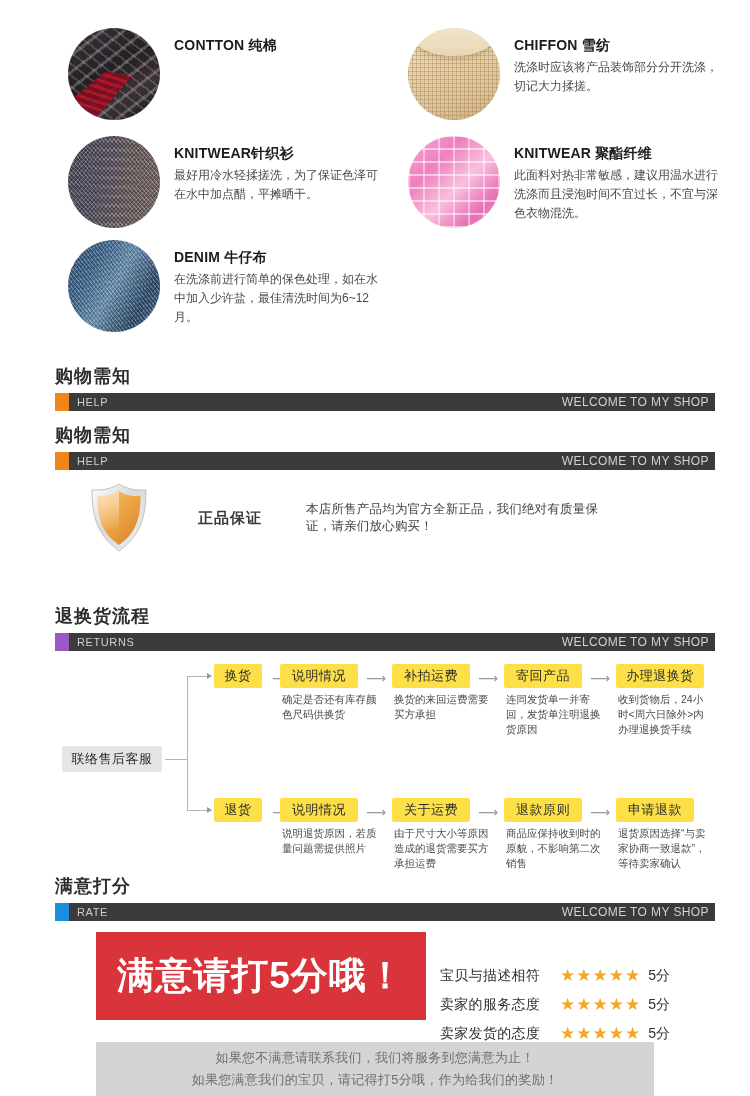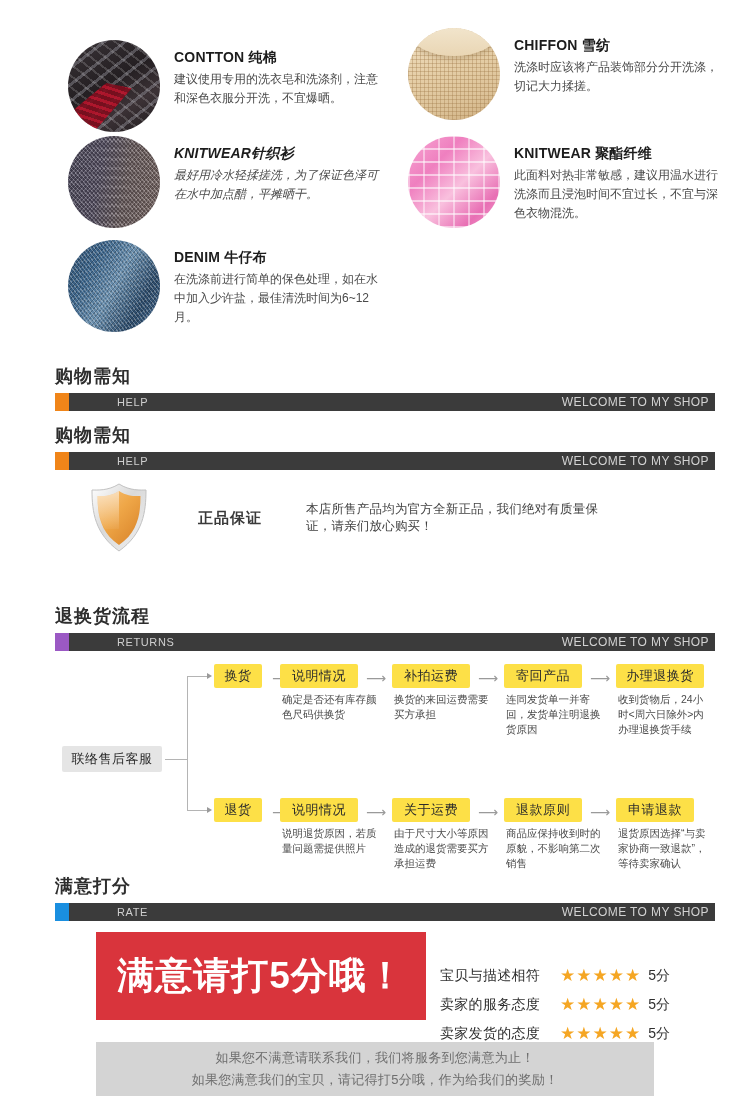--- a/index.html
+++ b/index.html
@@ -85,21 +85,21 @@
     font-size:18px; font-weight:bold; color:#2e2e2e; letter-spacing:1px;
     line-height:22px; margin-bottom:6px;
   }
   .section-bar {
     width:660px; height:18px; display:flex; align-items:center;
     background:#3b3b3b; position:relative;
   }
   .bar-accent { width:14px; height:18px; flex:0 0 14px; }
   .bar-en {
     font-size:11px; color:#cfcfcf; letter-spacing:0.6px;
-    padding-left:8px; font-weight:normal;margin-left:40px;
+    padding-left:8px; font-weight:normal;
   }
   .bar-welcome {
     margin-left:auto; font-size:12px; color:#d2d2d2;
     letter-spacing:0.4px; padding-right:6px; white-space:nowrap;
   }
 
   
   .guarantee { position:absolute; left:0; width:602px; display:flex; align-items:center; }
   .shield-wrap { width:62px; height:72px; margin-left:88px; flex:0 0 62px; }
   .guar-label {
@@ -152,37 +152,36 @@
     background:#d4d4d4; display:flex; flex-direction:column;
     align-items:center; justify-content:center;
   }
   .footer-line { font-size:13px; color:#6e6e6e; line-height:22px; letter-spacing:.3px; }
 </style>
 </head>
 <body>
 
 <div class="fabric-grid">
 
-  <div class="fabric-item" style="left:68px; top:40px;">
+  <div class="fabric-item" style="left:68px; top:28px;">
     <div class="fabric-swatch sw-cotton"></div>
     <div class="fabric-text">
       <div class="fabric-title"><span>CONTTON</span> <span class="cn">纯棉</span></div>
-      <div class="fabric-desc">建议使用专用的洗衣皂和洗涤剂，注意和深色衣服分开洗，不宜爆晒。</div>
     </div>
   </div>
 
   <div class="fabric-item" style="left:408px; top:28px;">
     <div class="fabric-swatch sw-chiffon"></div>
     <div class="fabric-text">
       <div class="fabric-title"><span>CHIFFON</span> <span class="cn">雪纺</span></div>
       <div class="fabric-desc">洗涤时应该将产品装饰部分分开洗涤，切记大力揉搓。</div>
     </div>
   </div>
 
-  <div class="fabric-item" style="left:68px; top:136px;font-style:italic;">
+  <div class="fabric-item" style="left:68px; top:136px;">
     <div class="fabric-swatch sw-knit"></div>
     <div class="fabric-text">
       <div class="fabric-title"><span>KNITWEAR</span><span class="cn">针织衫</span></div>
       <div class="fabric-desc">最好用冷水轻揉搓洗，为了保证色泽可在水中加点醋，平摊晒干。</div>
     </div>
   </div>
 
   <div class="fabric-item" style="left:408px; top:136px;">
     <div class="fabric-swatch sw-poly"></div>
     <div class="fabric-text">

